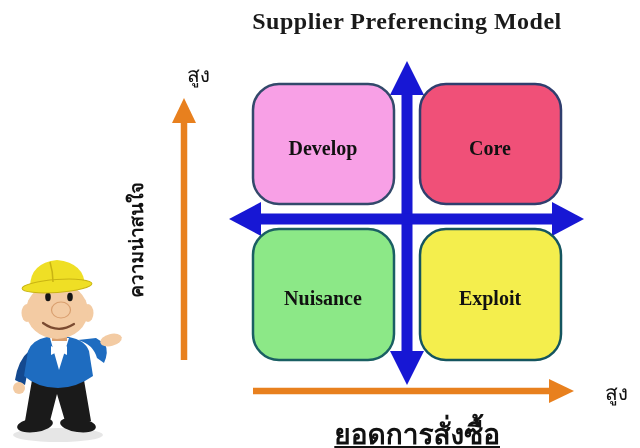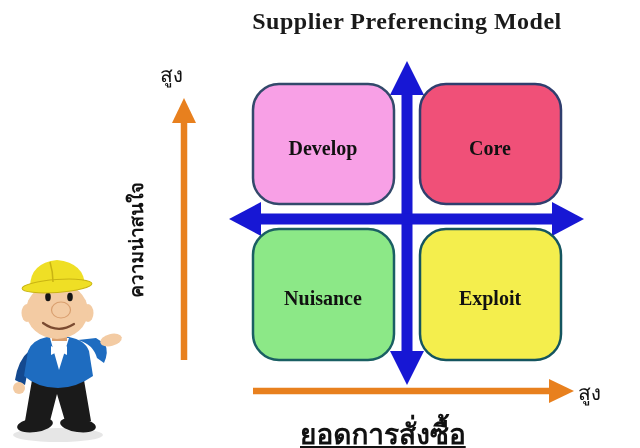--- a/index.html
+++ b/index.html
@@ -6,21 +6,21 @@
   .stage {
     position:relative; width:640px; height:448px; background:#ffffff;
     overflow:hidden; font-family:"Liberation Serif","DejaVu Serif",serif;
   }
   .title {
     position:absolute; left:227px; top:8px; width:360px;
     text-align:center; font-size:24px; font-weight:bold; color:#1a1a1a;
     letter-spacing:0.5px;
   }
   .axis-label {
-    position:absolute; color:#111; font-size:21px; text-align:left;
+    position:absolute; color:#111; font-size:21px; text-align:right;
   }
   .y-high  { left:160px; top:58px;  width:50px; }
   .y-low   { left:157px; top:374px; width:50px; }
   .x-high  { left:578px; top:376px; width:50px; }
   .x-title { left:300px; top:412px; width:200px; font-weight:bold; font-size:28px;text-decoration:underline; }
   .y-title {
     position:absolute; left:137px; top:240px; width:170px; height:26px;
     line-height:26px; text-align:center; font-weight:bold; font-size:19px; color:#111;
     transform:translate(-50%,-50%) rotate(-90deg);
   }

